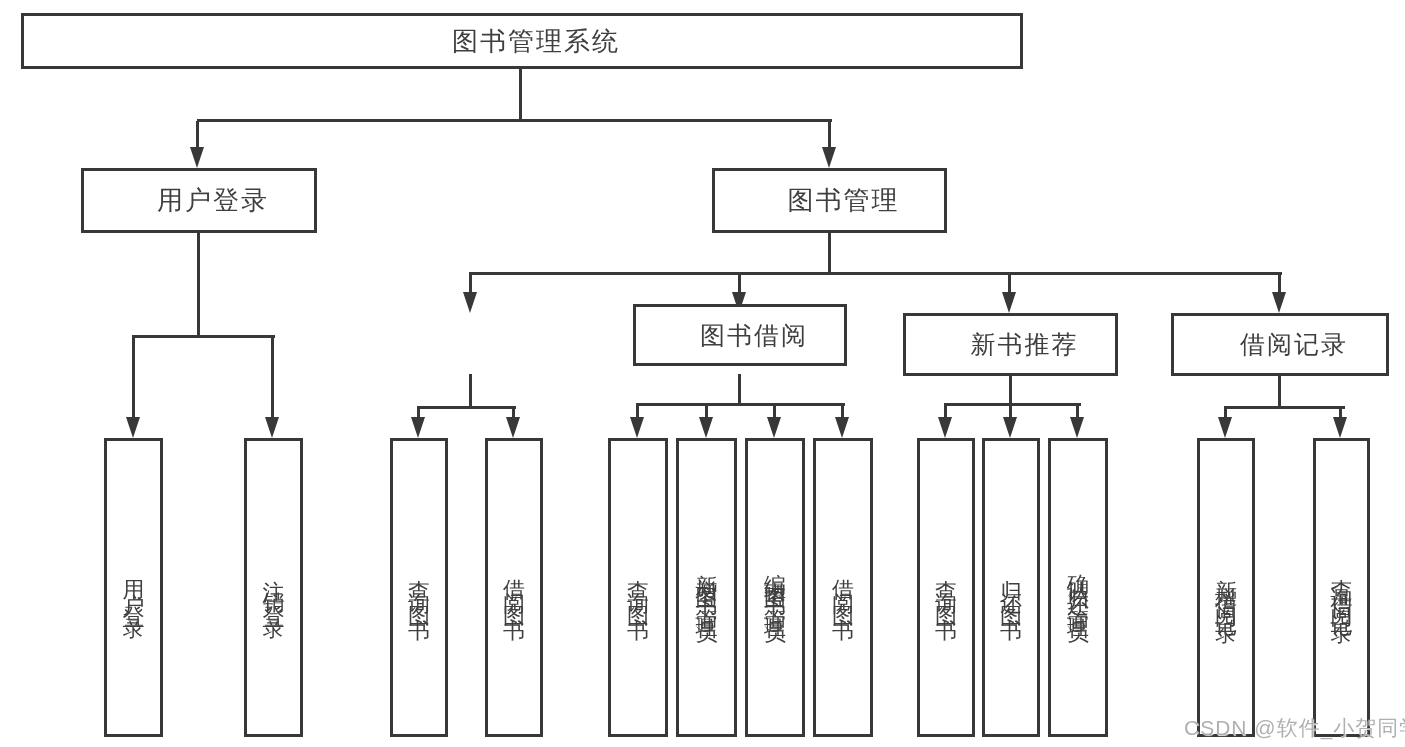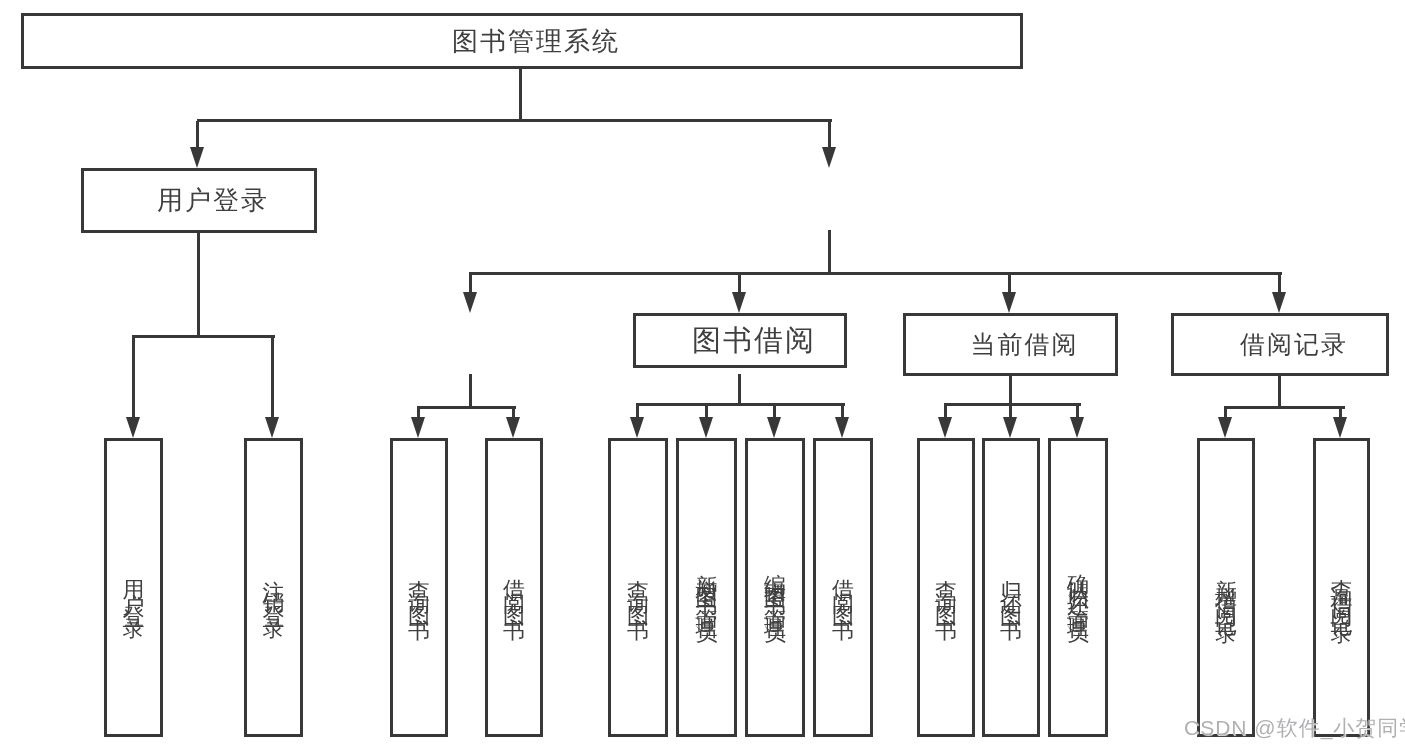--- a/index.html
+++ b/index.html
@@ -22,21 +22,21 @@
   .drop::before{content:"";position:absolute;left:6px;top:0;bottom:15px;width:3px;background:#383838;}
   .drop::after{content:"";position:absolute;left:0;bottom:0;width:0;height:0;
                border-left:7.5px solid transparent;border-right:7.5px solid transparent;
                border-top:21px solid #383838;}
 
   
   #root-box{left:21px;top:13px;width:1002px;height:56px;}
   #n-user-login{left:81px;top:168px;width:236px;height:65px;}
   #n-book-mgmt{left:712px;top:168px;width:235px;height:65px;}
   #n-newbook{left:362px;top:313px;width:218px;height:63px;font-size:25px;}
-  #n-borrow{left:633px;top:313px;width:214px;height:55px;font-size:29px;}
+  #n-borrow{left:633px;top:304px;width:214px;height:62px;font-size:25px;}
   #n-current{left:903px;top:313px;width:215px;height:63px;font-size:25px;}
   #n-records{left:1171px;top:313px;width:218px;height:63px;font-size:25px;}
 
   
   #L0{left:104px;width:59px;} #L1{left:244px;width:59px;}
   #L2{left:390px;width:58px;} #L3{left:485px;width:58px;}
   #L4{left:608px;width:60px;} #L5{left:676px;width:61px;}
   #L6{left:745px;width:60px;} #L7{left:813px;width:60px;}
   #L8{left:917px;width:58px;} #L9{left:982px;width:58px;}
   #L10{left:1048px;width:60px;}
@@ -94,35 +94,36 @@
 <div id="canvas">
 
   <div class="node" id="root-box">图书管理系统</div>
 
   <div class="vline" id="c-root-v"></div>
   <div class="hline" id="c-root-h"></div>
   <div class="drop" id="d-l2a"></div>
   <div class="drop" id="d-l2b"></div>
 
   <div class="node" id="n-user-login">用户登录</div>
+  <div class="node" id="n-book-mgmt">图书管理</div>
 
   <div class="vline" id="c-ul-v"></div>
   <div class="hline" id="c-ul-h"></div>
   <div class="drop" id="d-L0"></div>
   <div class="drop" id="d-L1"></div>
 
   <div class="vline" id="c-bm-v"></div>
   <div class="hline" id="c-bm-h"></div>
   <div class="drop" id="d-l3a"></div>
   <div class="drop" id="d-l3b"></div>
   <div class="drop" id="d-l3c"></div>
   <div class="drop" id="d-l3d"></div>
 
   <div class="node" id="n-borrow">图书借阅</div>
-  <div class="node" id="n-current">当前借阅</div>
+  <div class="node" id="n-current">新书推荐</div>
   <div class="node" id="n-records">借阅记录</div>
 
   <div class="vline" id="c-nb-v"></div>
   <div class="hline" id="c-nb-h"></div>
   <div class="drop" id="d-L2"></div>
   <div class="drop" id="d-L3"></div>
 
   <div class="vline" id="c-bb-v"></div>
   <div class="hline" id="c-bb-h"></div>
   <div class="drop" id="d-L4"></div>

